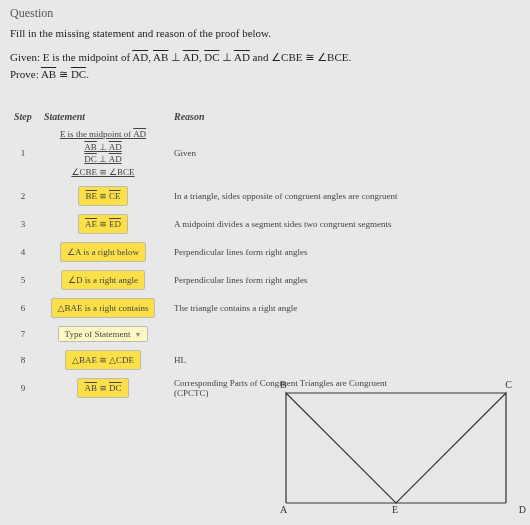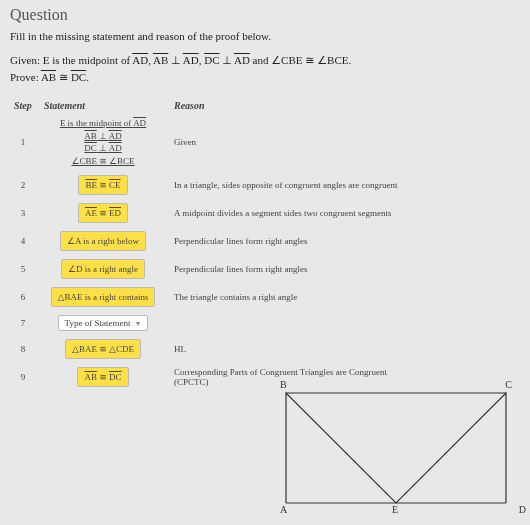--- a/index.html
+++ b/index.html
@@ -6,33 +6,33 @@
   body {
     font-family: Georgia, 'Times New Roman', serif;
     background: #e8e8e8;
     color: #333;
     width: 530px;
     height: 525px;
     overflow: hidden;
     font-size: 10px;
     padding: 6px 10px;
   }
-  .q-hdr { font-size: 16px; color:#555; margin-bottom: 1px;}
+  .q-hdr { font-size: 12px; color:#555; margin-bottom: 1px;}
   .instr { font-size: 11px; color:#222; margin: 6px 0 12px 0; }
   .given, .prove { font-size: 11px; color:#222; margin: 4px 0; }
   .over { text-decoration: overline; }
 
-  .tbl { margin-top: 14px; border-collapse: collapse; font-size: 9px; color:#444;}
+  .tbl { margin-top: 28px; border-collapse: collapse; font-size: 9px; color:#444;}
   .tbl th { font-weight: bold; font-style: italic; font-size: 10px; text-align:left; padding: 2px 8px 2px 4px;}
   .tbl td { padding: 4px 8px 4px 4px; vertical-align: middle;}
   .tbl tr td:first-child { text-align:center; width:30px;}
   .tbl tr td:nth-child(2){ width:130px; text-align:center; position:relative;}
   .tbl tr td:nth-child(3){ width:260px; text-align:left;}
   .stmt-box { display:inline-block; border:1px solid #bbb; background:#fde047; border-radius:2px; padding:4px 6px;}
-  .sel-box { display:inline-block; border:1px solid #bbb; background:#ffffff; border-radius:2px; padding:2px 6px;}
+  .sel-box { display:inline-block; border:1px solid #bbb; background:#fef9c3; border-radius:2px; padding:2px 6px;}
   .sel-box .chev { font-size:7px; margin-left:4px; color:#888;}
   .figwrap { position:absolute; right:4px; bottom:10px; width:250px;}
   .fig-lbl { position:absolute; font-size:10px; color:#333;}
   .step1stack > div { line-height:1.4;text-decoration:underline; }
 </style>
 </head>
 <body>
 
 <div class="q-hdr">Question</div>
 

